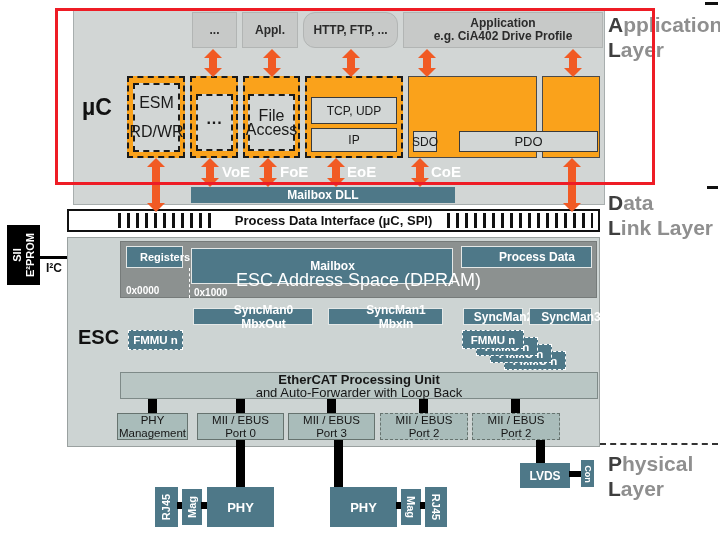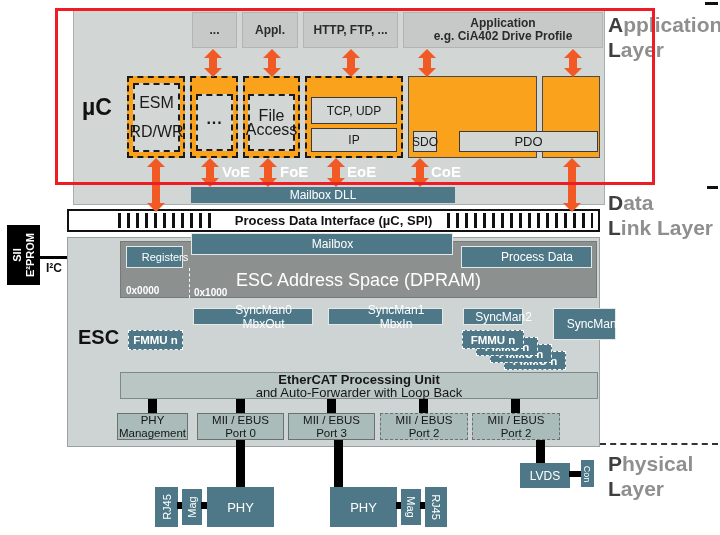--- a/index.html
+++ b/index.html
@@ -16,21 +16,21 @@
   
   .topbox{background:#c7c9c8;border:1px solid #b2b5b4;color:#2b2b2b;font-weight:bold;font-size:12px;line-height:13px;}
 
   
   .obox{background:#faa21b;border:2px dashed #1a1a1a;}
   .obox-solid{background:#faa21b;border:1px solid #4a4a4a;}
   .inner-dash{background:#d2d6d5;border:2px dashed #1a1a1a;color:#1a1a1a;font-size:16px;}
   .inner-solid{background:#d2d6d5;border:1px solid #3a3a3a;color:#1a1a1a;font-size:12px;}
 
   
-  .teal{background:#4e7888;color:#fff;font-weight:normal;font-size:12px;}
+  .teal{background:#4e7888;color:#fff;font-weight:bold;font-size:12px;}
   .teal-b{border:1px solid #e4e8e7;padding-left:21px;}
   .fmmu{background:#4e7888;color:#fff;font-weight:bold;font-size:11.5px;border:1px dashed #fff;}
 
   
   .epu{background:#b9c6c4;border:1px solid #7e8a88;color:#161616;}
   .port{background:#a9bcba;border:1px solid #66736f;color:#161616;font-size:11.5px;line-height:13px;}
   .port.dashed{border-style:dashed;}
 
   
   .arr{position:absolute;width:18px;z-index:20;}
@@ -58,21 +58,21 @@
 
   <div class="abs uc-panel" style="left:73px;top:10px;width:532px;height:195px;"></div>
   <div class="abs" style="left:82px;top:94px;font-weight:bold;font-size:23px;color:#111;">µC</div>
 
   <div class="abs topbox flexc" style="left:192px;top:12px;width:45px;height:36px;">
       <span>...</span>
     </div>
   <div class="abs topbox flexc" style="left:242px;top:12px;width:56px;height:36px;">
       <span>Appl.</span>
     </div>
-  <div class="abs topbox flexc" style="left:303px;top:12px;width:95px;height:36px;">
+  <div class="abs topbox flexc" style="left:303px;top:12px;width:95px;height:36px;border-radius:12px;">
       <span>HTTP, FTP, ...</span>
     </div>
   <div class="abs topbox flexc" style="left:403px;top:12px;width:200px;height:36px;">
     <span>Application</span>
     <span>e.g. CiA402 Drive Profile</span>
   </div>
 
   <div class="arr" style="left:204px;top:49px;height:28px;">
       <i class="shaft"></i>
     </div>
@@ -159,41 +159,41 @@
     <span style="z-index:2;">Process Data Interface (µC, SPI)</span>
   </div>
 
   <div class="abs esc-panel" style="left:67px;top:237px;width:533px;height:210px;"></div>
   <div class="abs" style="left:78px;top:326px;font-weight:bold;font-size:20px;color:#111;">ESC</div>
 
   <div class="abs" style="left:120px;top:241px;width:477px;height:57px;background:#8c9190;border:1px solid #767b7a;"></div>
   <div class="abs teal teal-b flexc" style="left:126px;top:246px;width:57px;height:22px;font-size:11px;">
       <span>Registers</span>
     </div>
-  <div class="abs teal teal-b flexc" style="left:191px;top:233px;width:262px;height:22px;">
+  <div class="abs teal teal-b flexc" style="left:191px;top:248px;width:262px;height:36px;">
       <span>Mailbox</span>
     </div>
   <div class="abs teal teal-b flexc" style="left:461px;top:246px;width:131px;height:22px;">
       <span>Process Data</span>
     </div>
   <div class="abs" style="left:120px;top:270px;width:477px;text-align:center;color:#fff;font-size:18px;">ESC Address Space (DPRAM)</div>
   <div class="abs" style="left:126px;top:285px;color:#fff;font-weight:bold;font-size:10px;">0x0000</div>
   <div class="abs" style="left:194px;top:287px;color:#fff;font-weight:bold;font-size:10px;">0x1000</div>
   <div class="abs" style="left:189px;top:268px;height:30px;border-left:1px dashed #fff;"></div>
 
   <div class="abs teal teal-b flexc" style="left:193px;top:308px;width:120px;height:17px;">
       <span>SyncMan0 MbxOut</span>
     </div>
   <div class="abs teal teal-b flexc" style="left:328px;top:308px;width:115px;height:17px;">
       <span>SyncMan1 MbxIn</span>
     </div>
   <div class="abs teal teal-b flexc" style="left:463px;top:308px;width:60px;height:17px;">
       <span>SyncMan2</span>
     </div>
-  <div class="abs teal teal-b flexc" style="left:529px;top:308px;width:63px;height:32px;margin-left:24px;">
+  <div class="abs teal teal-b flexc" style="left:529px;top:308px;width:63px;height:17px;">
       <span>SyncMan3</span>
     </div>
 
   <div class="abs fmmu flexc" style="left:128px;top:330px;width:55px;height:20px;">
       <span>FMMU n</span>
     </div>
   <div class="abs fmmu flexc" style="left:462px;top:330px;width:62px;height:19px;z-index:9;">
       <span>FMMU n</span>
     </div>
   <div class="abs fmmu flexc" style="left:476px;top:337px;width:62px;height:19px;z-index:8;">

